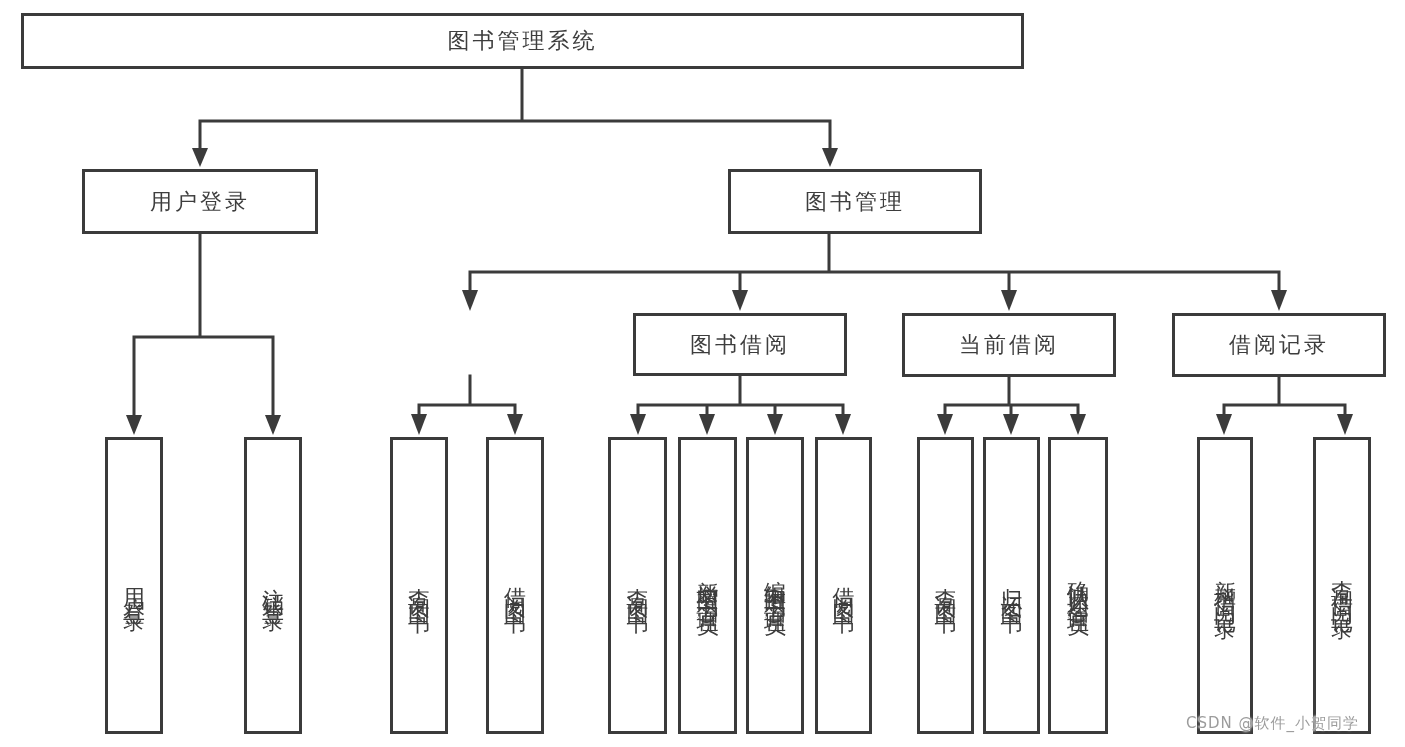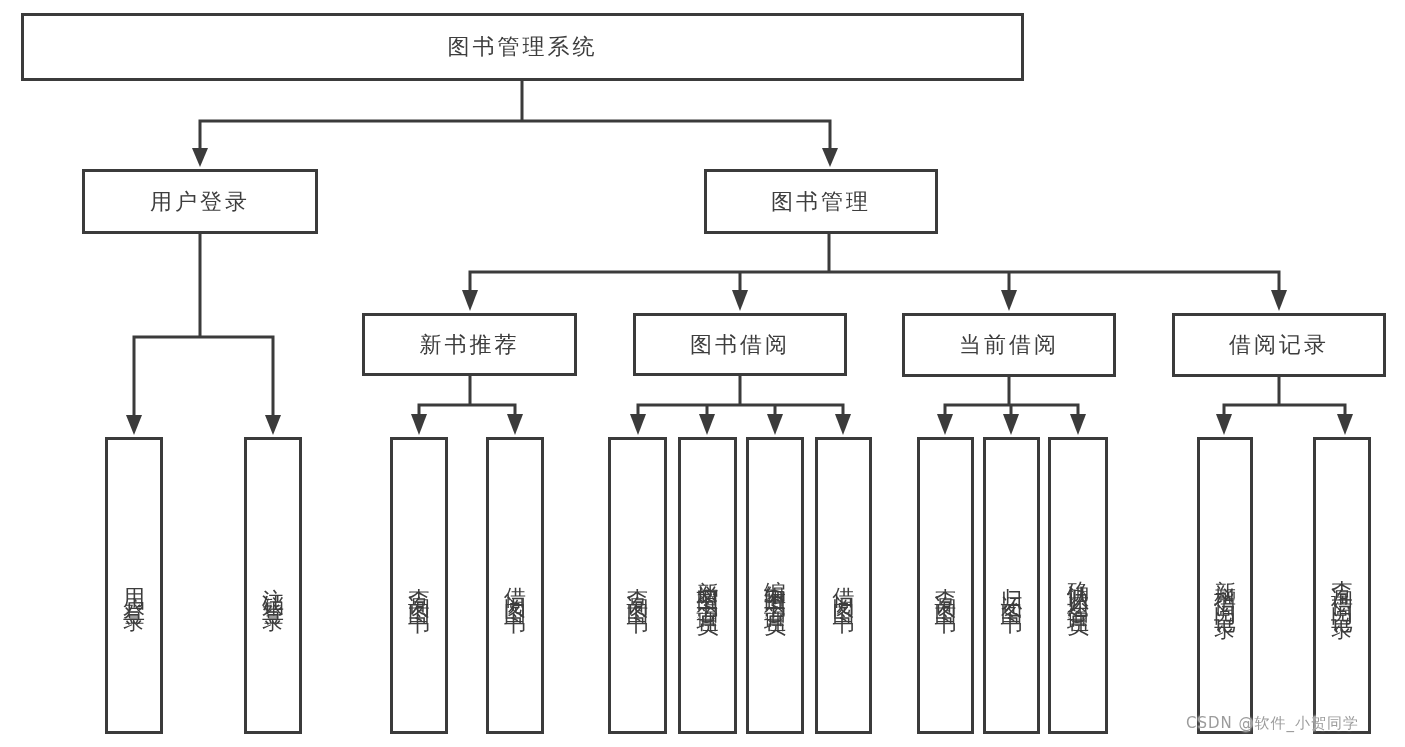--- a/index.html
+++ b/index.html
@@ -50,23 +50,23 @@
     z-index: 2;
   }
   .leaf span {
     writing-mode: vertical-rl;
     text-orientation: mixed;
     letter-spacing: 8px;
     line-height: 1;
   }
   .leaf.long span { letter-spacing: 5px; }
   
-  #n-root      { left: 21px;   top: 13px;  width: 1003px; height: 68px; }
+  #n-root      { left: 21px;   top: 13px;  width: 1003px; height: 56px; }
   #n-login     { left: 82px;   top: 169px; width: 236px;  height: 65px; }
-  #n-mgmt      { left: 704px;  top: 169px; width: 234px;  height: 65px; text-align: right; }
+  #n-mgmt      { left: 728px;  top: 169px; width: 254px;  height: 65px; text-align: right; }
   #n-recommend { left: 362px;  top: 313px; width: 215px;  height: 63px; }
   #n-borrow    { left: 633px;  top: 313px; width: 214px;  height: 63px; }
   #n-current   { left: 902px;  top: 313px; width: 214px;  height: 64px; }
   #n-records   { left: 1172px; top: 313px; width: 214px;  height: 64px; }
   
   #l-user-0   { left: 105px;  width: 58px; }
   #l-user-1   { left: 244px;  width: 58px; }
   #l-rec-0    { left: 390px;  width: 58px; }
   #l-rec-1    { left: 486px;  width: 58px; }
   #l-bor-0    { left: 608px;  width: 59px; }
@@ -144,23 +144,20 @@
     <span>图书管理系统</span>
   </div>
 
   <div class="node" id="n-login">
     <span>用户登录</span>
   </div>
   <div class="node" id="n-mgmt">
     <span>图书管理</span>
   </div>
 
-  <div class="node" id="n-recommend">
-    <span>新书推荐</span>
-  </div>
   <div class="node" id="n-current">
     <span>当前借阅</span>
   </div>
   <div class="node" id="n-borrow">
     <span>图书借阅</span>
   </div>
   <div class="node" id="n-records">
     <span>借阅记录</span>
   </div>
 

